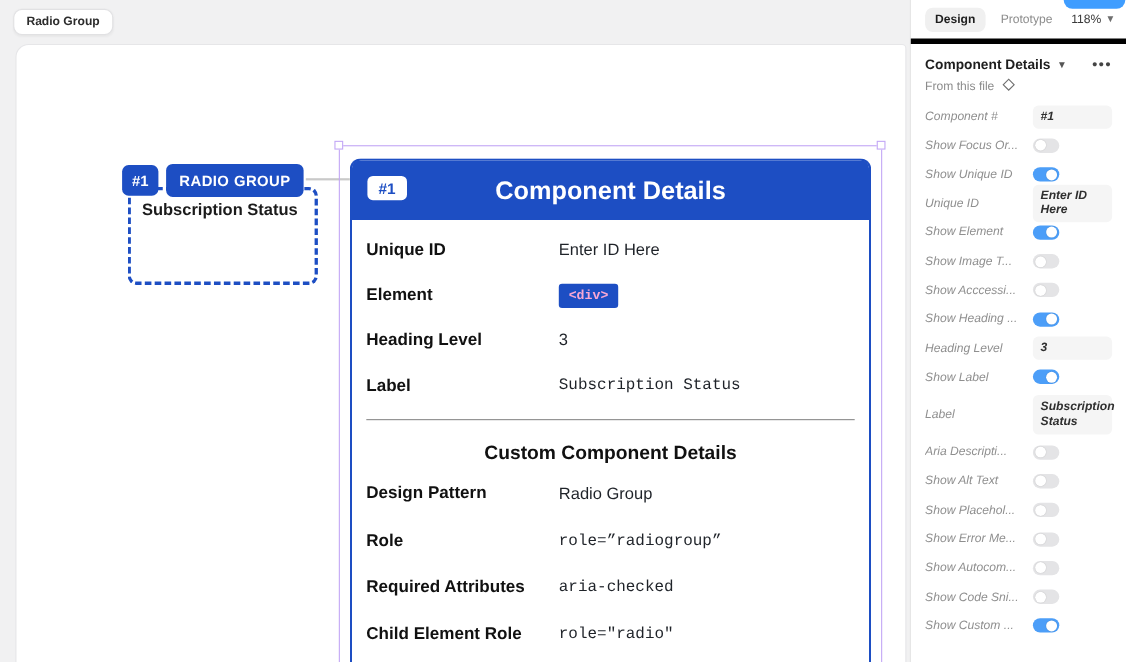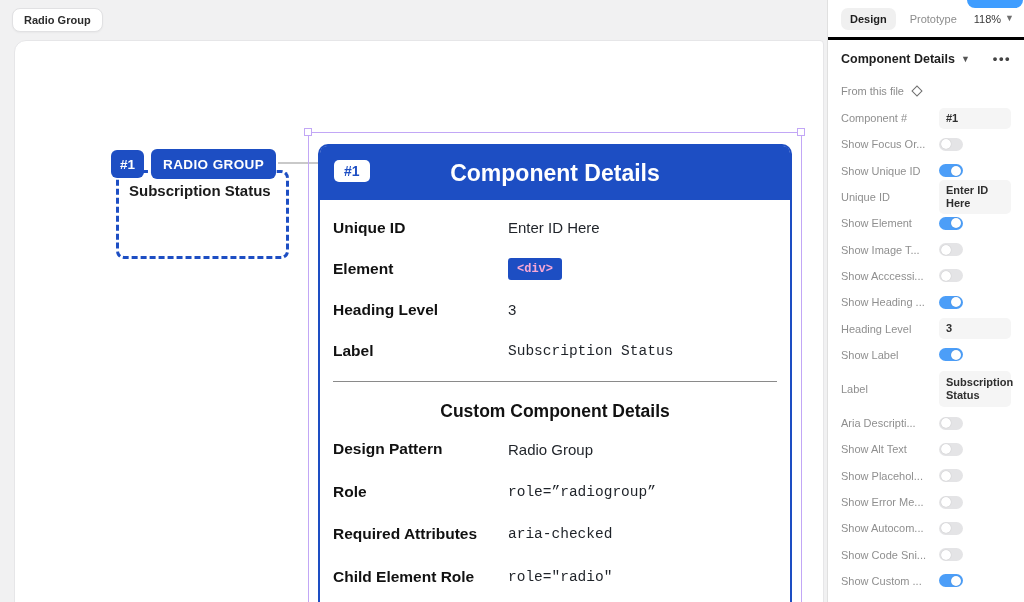--- a/index.html
+++ b/index.html
@@ -64,38 +64,38 @@
   .crow .cvalue{font-size:15px;color:#1f2329;}
   .cvalue.mono{font-family:"Liberation Mono","DejaVu Sans Mono",monospace;font-size:14.5px;}
   .cvalue.badge{background:var(--blue);color:#f9a8d4;font-family:"Liberation Mono","DejaVu Sans Mono",monospace;
     font-size:12px;font-weight:700;padding:4px 9px;border-radius:3px;}
   .card-divider{height:1px;background:#8a8a8a;margin:10px 0 0 0;}
   .card-subtitle{text-align:center;font-size:17.5px;font-weight:700;color:#111;padding:19px 0 6px 0;}
   .crow.custom{height:42.5px;}
 
   
   .rpanel{position:absolute;left:827px;top:0;width:197px;height:602px;background:#fff;border-left:1px solid #e0e0e0;}
-  .rtabs{height:40px;display:flex;align-items:center;padding:0 10px 0 13px;border-bottom:3px solid #000000;position:relative;}
+  .rtabs{height:40px;display:flex;align-items:center;padding:0 10px 0 13px;border-bottom:5px solid #000000;position:relative;}
   .tab-design{background:#f0f0f0;border-radius:7px;padding:5px 9px;font-size:11px;font-weight:700;color:#1e1e1e;}
   .tab-proto{margin-left:14px;font-size:11px;color:#8c8c8c;}
   .zoom-ctl{margin-left:auto;font-size:11px;color:#3a3a3a;display:flex;align-items:center;gap:4px;}
   .chev{font-size:9px;color:#6f6f6f;transform:translateY(-1px);}
   .blue-pill{position:absolute;left:139px;top:-9px;width:56px;height:17px;background:var(--figma-blue);border-radius:8px;}
 
   .rhead{padding:11px 13px 0 13px;}
   .rhead-row{display:flex;align-items:center;}
   .rhead-title{font-size:12.5px;font-weight:700;color:#1e1e1e;}
   .rhead-chev{margin-left:6px;font-size:9px;color:#555;}
   .more-dots{margin-left:auto;font-size:13px;font-weight:700;color:#444;letter-spacing:1.5px;}
-  .rsub{display:flex;align-items:center;margin-top:19px;}
+  .rsub{display:flex;margin-top:7px;}
   .rsub-label{font-size:11px;color:#8c8c8c;}
   .diamond{width:8px;height:8px;border:1.3px solid #6f6f6f;transform:rotate(45deg);margin-left:9px;}
 
   .rrows{margin-top:8px;}
-  .rrow{display:flex;align-items:center;height:26.3px;padding:0 13px;}
+  .rrow{display:flex;align-items:center;height:26.3px;padding:0 13px;font-style:italic;}
   .rrow.tall{height:42px;align-items:center;}
   .rlabel{font-size:11px;color:var(--label-gray);flex:1;white-space:nowrap;overflow:hidden;}
   .rctl{width:72px;flex:0 0 auto;display:flex;align-items:center;}
   .toggle{width:24px;height:13px;border-radius:7px;background:#e4e4e6;position:relative;border:none;cursor:pointer;}
   .toggle .knob{position:absolute;top:1.5px;left:2px;width:10px;height:10px;border-radius:50%;background:#fff;box-shadow:0 0 1px rgba(0,0,0,.25);}
   .toggle.on{background:var(--toggle-blue);}
   .toggle.on .knob{left:auto;right:2px;}
   .chipinput{width:72px;background:var(--chip-bg);border-radius:5px;padding:4px 7px;font-size:11px;
     font-weight:600;color:#2f2f2f;line-height:13px;}
   .rrow.tall .chipinput{padding:5px 7px;}

